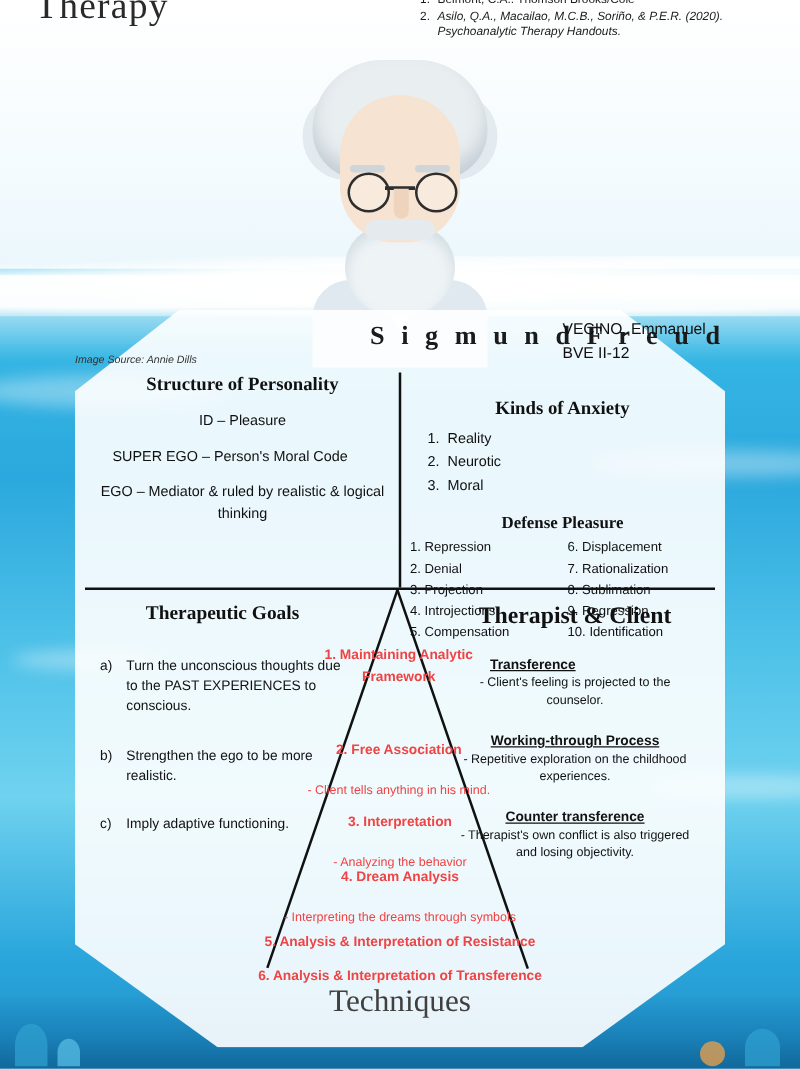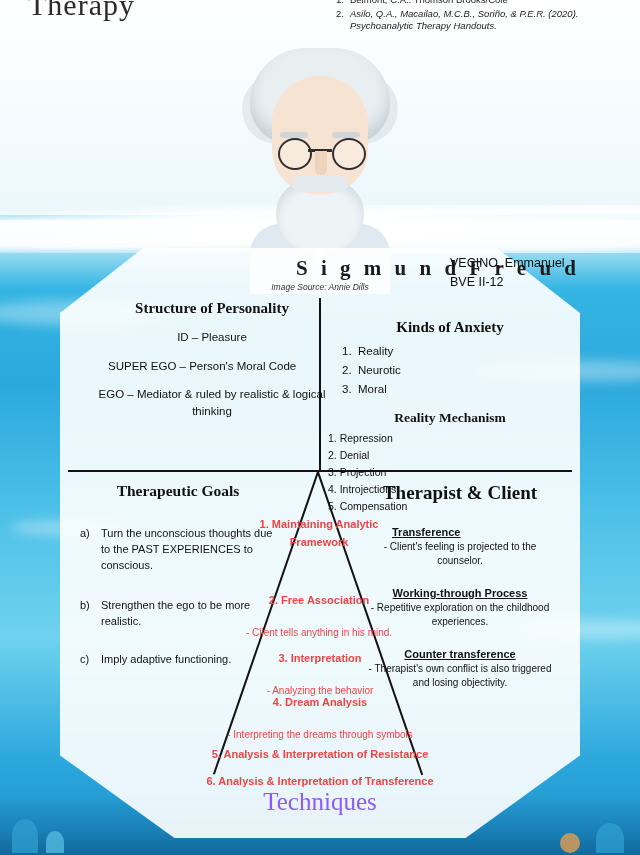--- a/index.html
+++ b/index.html
@@ -101,21 +101,21 @@
     box-shadow:0 0 40px rgba(255,255,255,.7);
   }
   #berg-content { position:absolute; left:60px; top:248px; width:520px; height:590px; }
 
   
   .freud-name {
     position:absolute; left:0; top:8px; width:520px; text-align:right;
     font-size:21px; font-weight:bold; letter-spacing:4px; color:#1b1b1b;
   }
   .img-src {
-    position:absolute; left:0; top:34px; width:520px; text-align:center;
+    position:absolute; left:0; top:34px; width:520px; 
     font-size:8.5px; font-style:italic; color:#333;
     font-family:"Liberation Sans", sans-serif;
   }
   .author {
     position:absolute; left:390px; top:6px; width:250px; text-align:left;
     font-family:"Liberation Sans", sans-serif; font-size:12.5px; color:#0f0f0f; line-height:1.5;
   }
 
   
   .hline { position:absolute; height:1.6px; background:#111; }
@@ -146,21 +146,21 @@
   .tc-head { font-family:"Liberation Sans", sans-serif; font-size:11px; font-weight:bold; text-decoration:underline; }
   .tc-body { font-family:"Liberation Sans", sans-serif; font-size:10px; line-height:1.35; margin-top:2px; }
 
   
   .tri-line { position:absolute; background:#111; height:1.6px; transform-origin:0 0; }
   .tech { position:absolute; text-align:center; font-family:"Liberation Sans", sans-serif; color:#ef4444; }
   .tech b { font-size:11px; }
   .tech .sub { font-size:10px;margin-top:19px; }
   .tech-title {
     position:absolute; left:0; top:540px; width:520px; text-align:center;
-    font-size:25px; color:#8b5cf6; font-family:"Liberation Serif", serif;
+    font-size:25px; color:#404040; font-family:"Liberation Serif", serif;
   }
 </style>
 </head>
 <body>
 
 <div id="bg">
   <div class="sky"></div>
   <div class="sea"></div>
   <div class="sea-light-1"></div>
   <div class="foam"></div>
@@ -215,43 +215,50 @@
     <div>VECINO, Emmanuel</div>
     <div>BVE II-12</div>
   </div>
 
   <div class="hline" style="left:8px; top:222px; width:504px;"></div>
   <div class="vline" style="left:259px; top:50px; height:172px;"></div>
 
   <div class="tri-line" style="left:259px; top:224px; width:320px; transform:rotate(109deg);"></div>
   <div class="tri-line" style="left:259px; top:224px; width:320px; transform:rotate(71deg);"></div>
 
-  <div class="q" style="left:34px; top:52px; width:236px;">
+  <div class="q" style="left:16px; top:52px; width:236px;">
     <div class="q-title sp-title">Structure of Personality</div>
     <div class="sp-item">ID – Pleasure</div>
     <div class="sp-item" style="text-align:left; padding-left:14px;">SUPER EGO – Person's Moral Code</div>
     <div class="sp-item">EGO – Mediator &amp; ruled by realistic &amp; logical thinking</div>
   </div>
 
   <div class="q" style="left:268px; top:52px; width:244px;">
     <div class="q-title ka-title">Kinds of Anxiety</div>
     <ul class="ka-list">
       <li><span class="n">1.</span><span>Reality</span></li>
       <li><span class="n">2.</span><span>Neurotic</span></li>
       <li><span class="n">3.</span><span>Moral</span></li>
     </ul>
-    <div class="dm-title" style="text-align:center;">Reality Mechanism</div>
+    <div class="dm-title" style="text-align:center;">Defense Pleasure</div>
     <div class="dm-cols">
       <div>
         <div>1. Repression</div>
         <div>2. Denial</div>
         <div>3. Projection</div>
         <div>4. Introjections</div>
         <div>5. Compensation</div>
       </div>
+      <div>
+        <div>6. Displacement</div>
+        <div>7. Rationalization</div>
+        <div>8. Sublimation</div>
+        <div>9. Regression</div>
+        <div>10. Identification</div>
+      </div>
     </div>
   </div>
 
   <div class="q" style="left:20px; top:234px; width:196px;">
     <div class="q-title tg-title">Therapeutic Goals</div>
     <div class="tg-item" style="margin-top:26px;">
       <div class="tg-let">a)</div>
       <div>Turn the unconscious thoughts due to the PAST EXPERIENCES to conscious.</div>
     </div>
     <div class="tg-item" style="margin-top:24px;">

